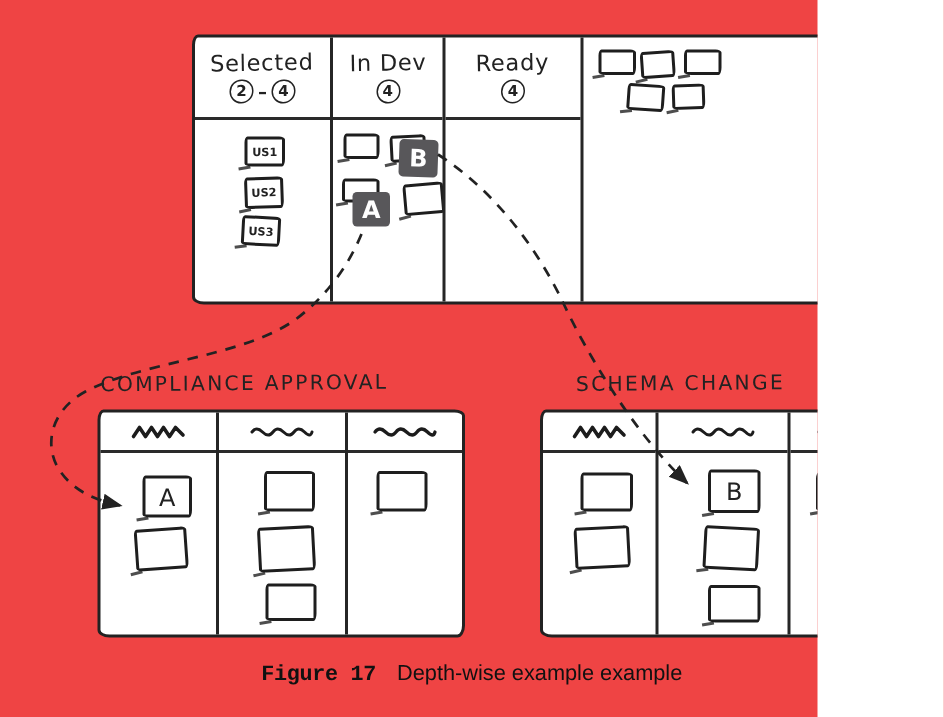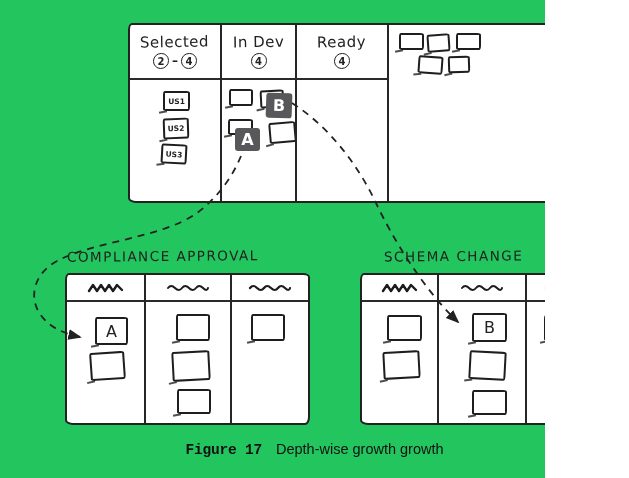--- a/index.html
+++ b/index.html
@@ -1,21 +1,21 @@
 <!DOCTYPE html>
 <html><head>
 <meta charset="utf-8">
 <style>
   * { margin: 0; padding: 0; box-sizing: border-box; }
   html, body { background: #fff; }
   .canvas {
     position: relative;
     width: 545px;
     height: 478px;
-    background: #22c55e;
+    background: #ef4444;
     font-family: "DejaVu Sans", sans-serif;
     color: #222;
     overflow: hidden;
   }
 
   
   .board {
     position: absolute;
     border: 2px solid #222;
     border-radius: 4px 7px 5px 8px / 7px 4px 8px 5px;
@@ -262,16 +262,16 @@
             <path d="M2,5 Q5,1 9,5 T16,5 T23,5 T30,5 T37,5 T42,5" fill="none" stroke="#1c1c1c" stroke-width="2.2" stroke-linecap="round"></path>
           </svg>
       </div>
       <div class="colbody">
         <div class="card" style="left:17px;top:13px;width:35px;height:26px"></div>
       </div>
     </div>
   </div>
 
   <div class="caption">
-    <span class="cap-label">Figure 17</span><span>Depth-wise growth growth</span>
+    <span class="cap-label">Figure 17</span><span>Depth-wise example example</span>
   </div>
 
 </div>
 
 </body></html>

